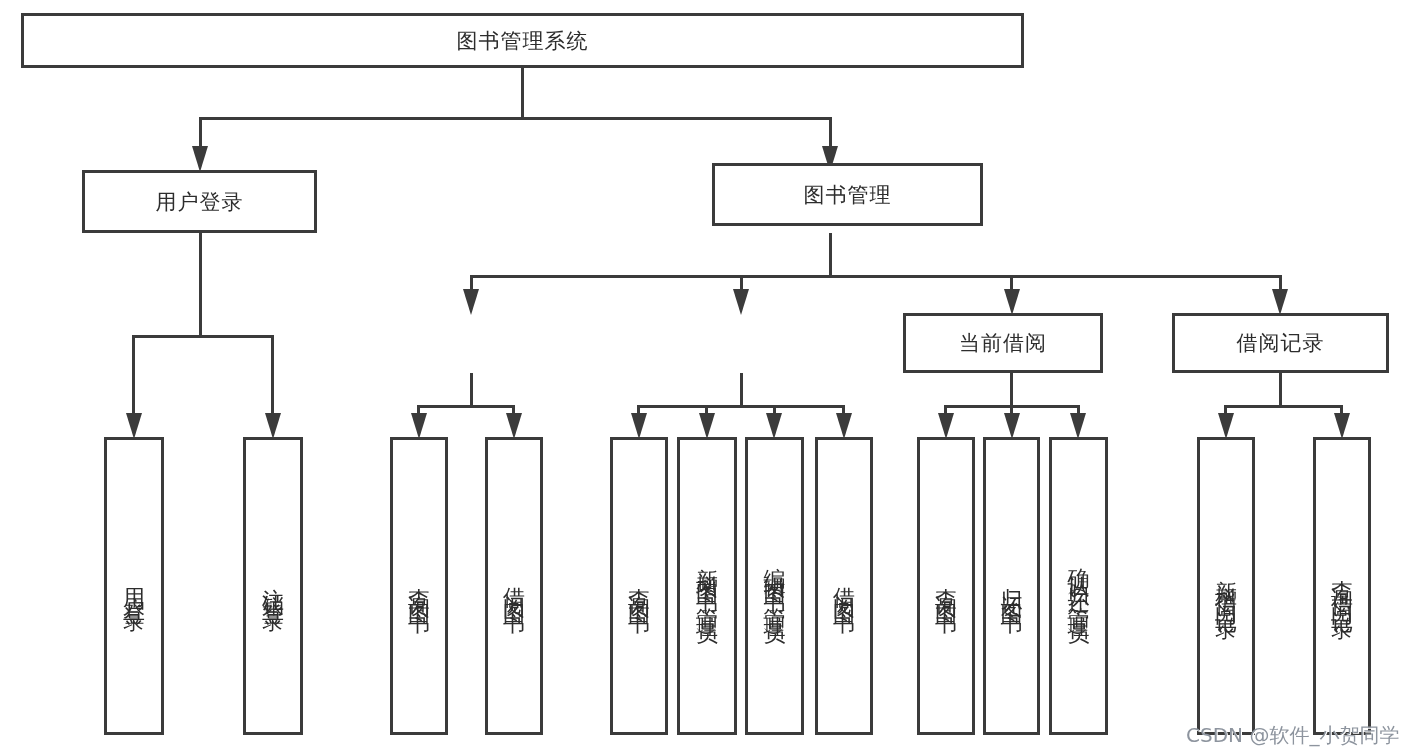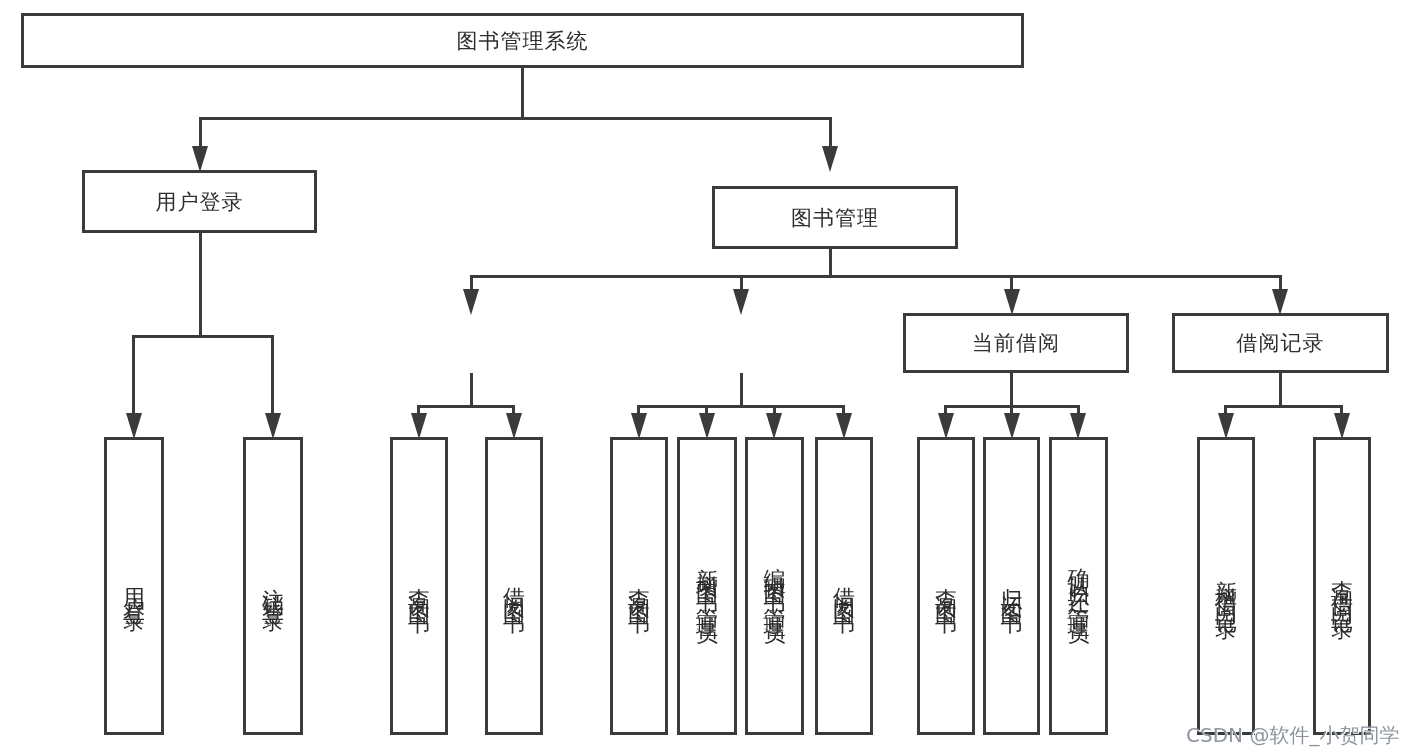--- a/index.html
+++ b/index.html
@@ -94,25 +94,25 @@
   <div class="arrow" style="left:1218px;top:413px"></div>
   <div class="arrow" style="left:1334px;top:413px"></div>
 
   <div class="box hbox" style="left:21px;top:13px;width:1003px;height:55px">
     <span>图书管理系统</span>
   </div>
 
   <div class="box hbox" style="left:82px;top:170px;width:235px;height:63px">
     <span>用户登录</span>
   </div>
-  <div class="box hbox" style="left:712px;top:186px;width:246px;height:63px">
+  <div class="box hbox" style="left:712px;top:163px;width:271px;height:63px">
     <span>图书管理</span>
   </div>
 
-  <div class="box hbox" style="left:903px;top:313px;width:226px;height:60px">
+  <div class="box hbox" style="left:903px;top:313px;width:200px;height:60px">
     <span>当前借阅</span>
   </div>
   <div class="box hbox" style="left:1172px;top:313px;width:217px;height:60px">
     <span>借阅记录</span>
   </div>
 
   <div class="box vbox" style="left:104px;width:60px">
     <span class="vtext">用户登录</span>
   </div>
   <div class="box vbox" style="left:243px;width:60px">

